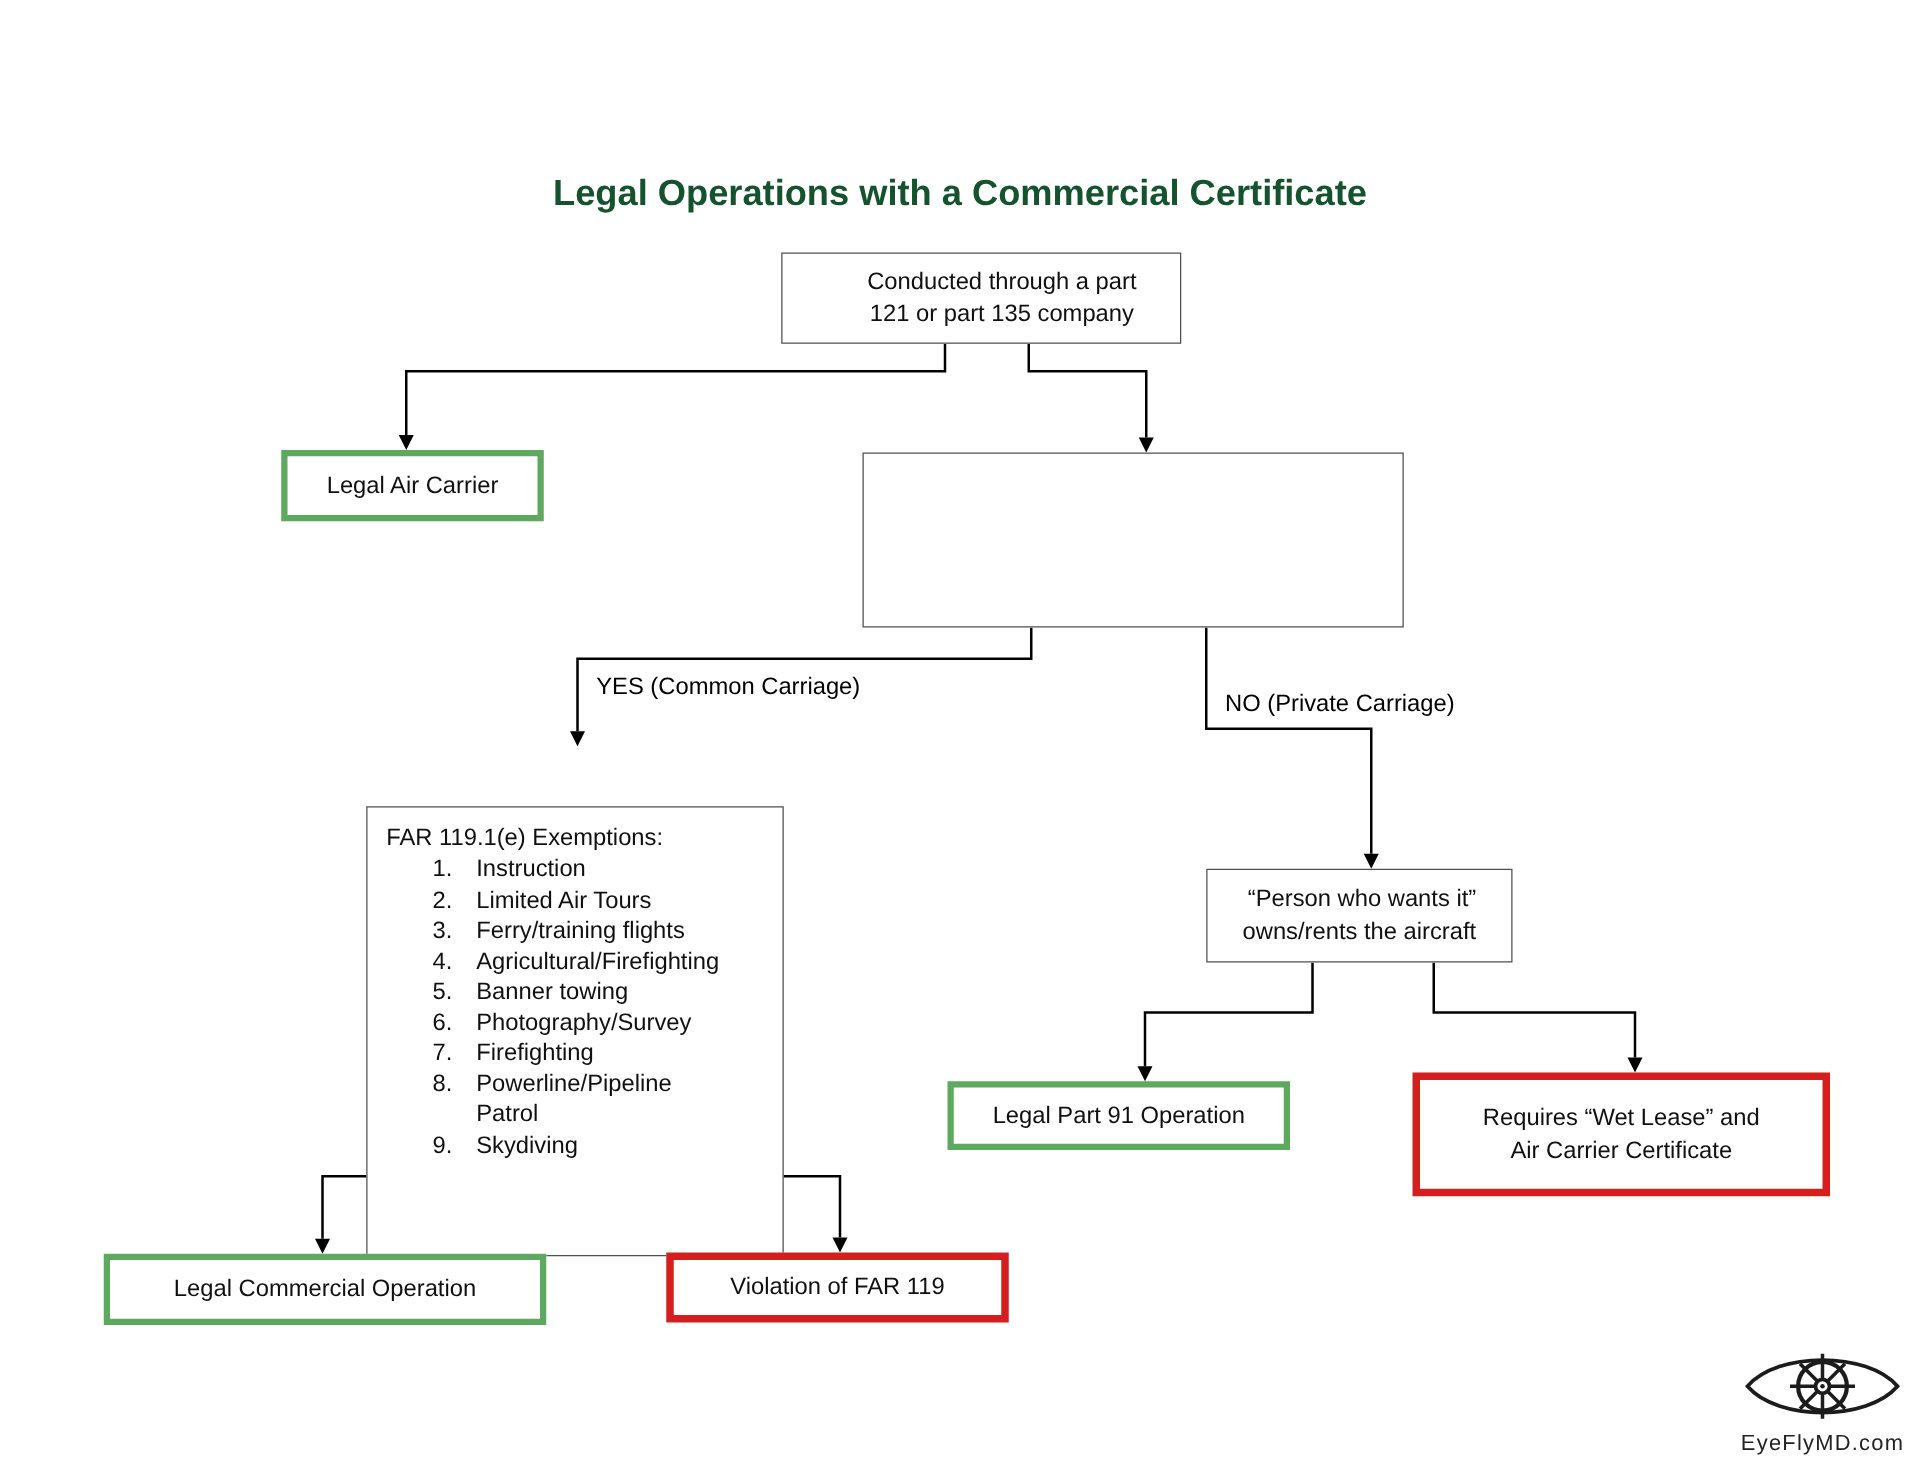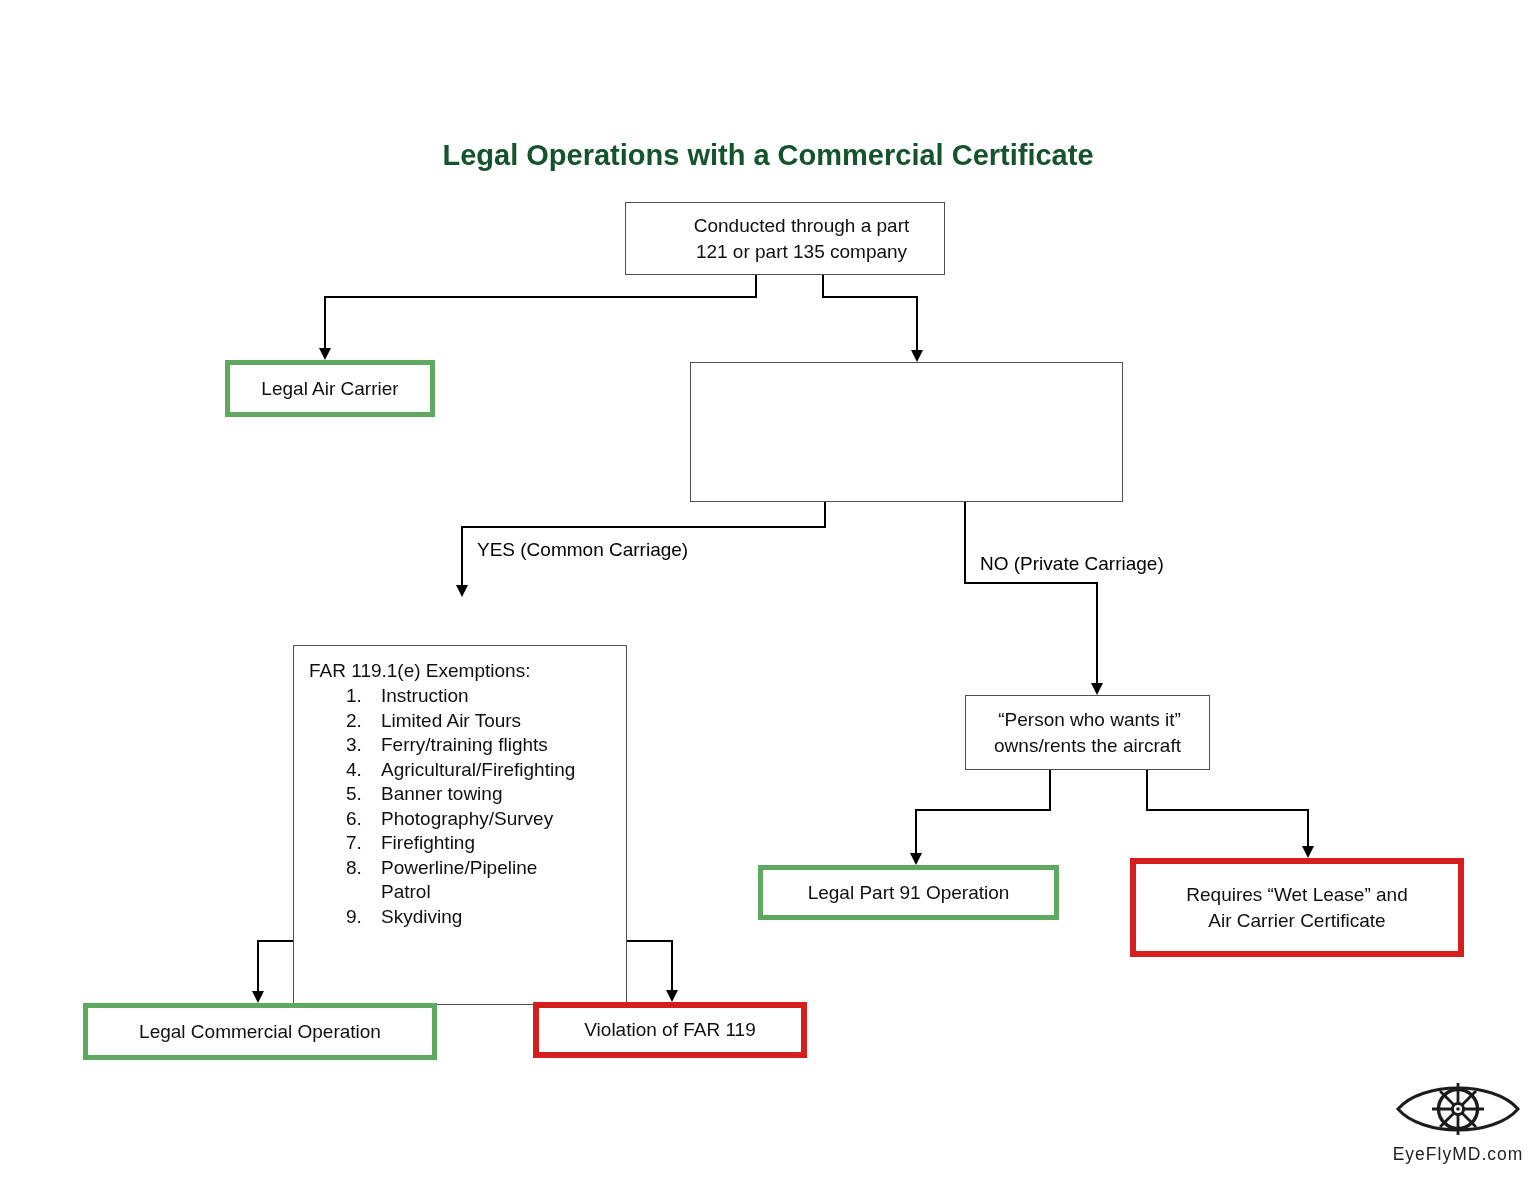--- a/index.html
+++ b/index.html
@@ -80,21 +80,21 @@
         <li>Firefighting</li>
         <li>Powerline/Pipeline
 Patrol</li>
         <li>Skydiving</li>
       </ol>
   </div>
 
   <div class="box flex-c preline" style="left:965px; top:695px; width:245px; height:75px;text-align:right;">“Person who wants it”
 owns/rents the aircraft</div>
 
-  <div class="box flex-c green" style="left:758px; top:865px; width:301px; height:55px;">Legal Part 91 Operation</div>
+  <div class="box flex-c green" style="left:758px; top:865px; width:274px; height:55px;">Legal Part 91 Operation</div>
 
   <div class="box flex-c green" style="left:83px; top:1003px; width:354px; height:57px;">Legal Commercial Operation</div>
 
   <div class="box flex-c red preline" style="left:1130px; top:858px; width:334px; height:99px;">Requires “Wet Lease” and
 Air Carrier Certificate</div>
 
   <div class="box flex-c red" style="left:533px; top:1002px; width:274px; height:56px;">Violation of FAR 119</div>
 
   <div class="edge-label" style="left:477px; top:539px;">YES (Common Carriage)</div>
   <div class="edge-label" style="left:980px; top:553px;">NO (Private Carriage)</div>

